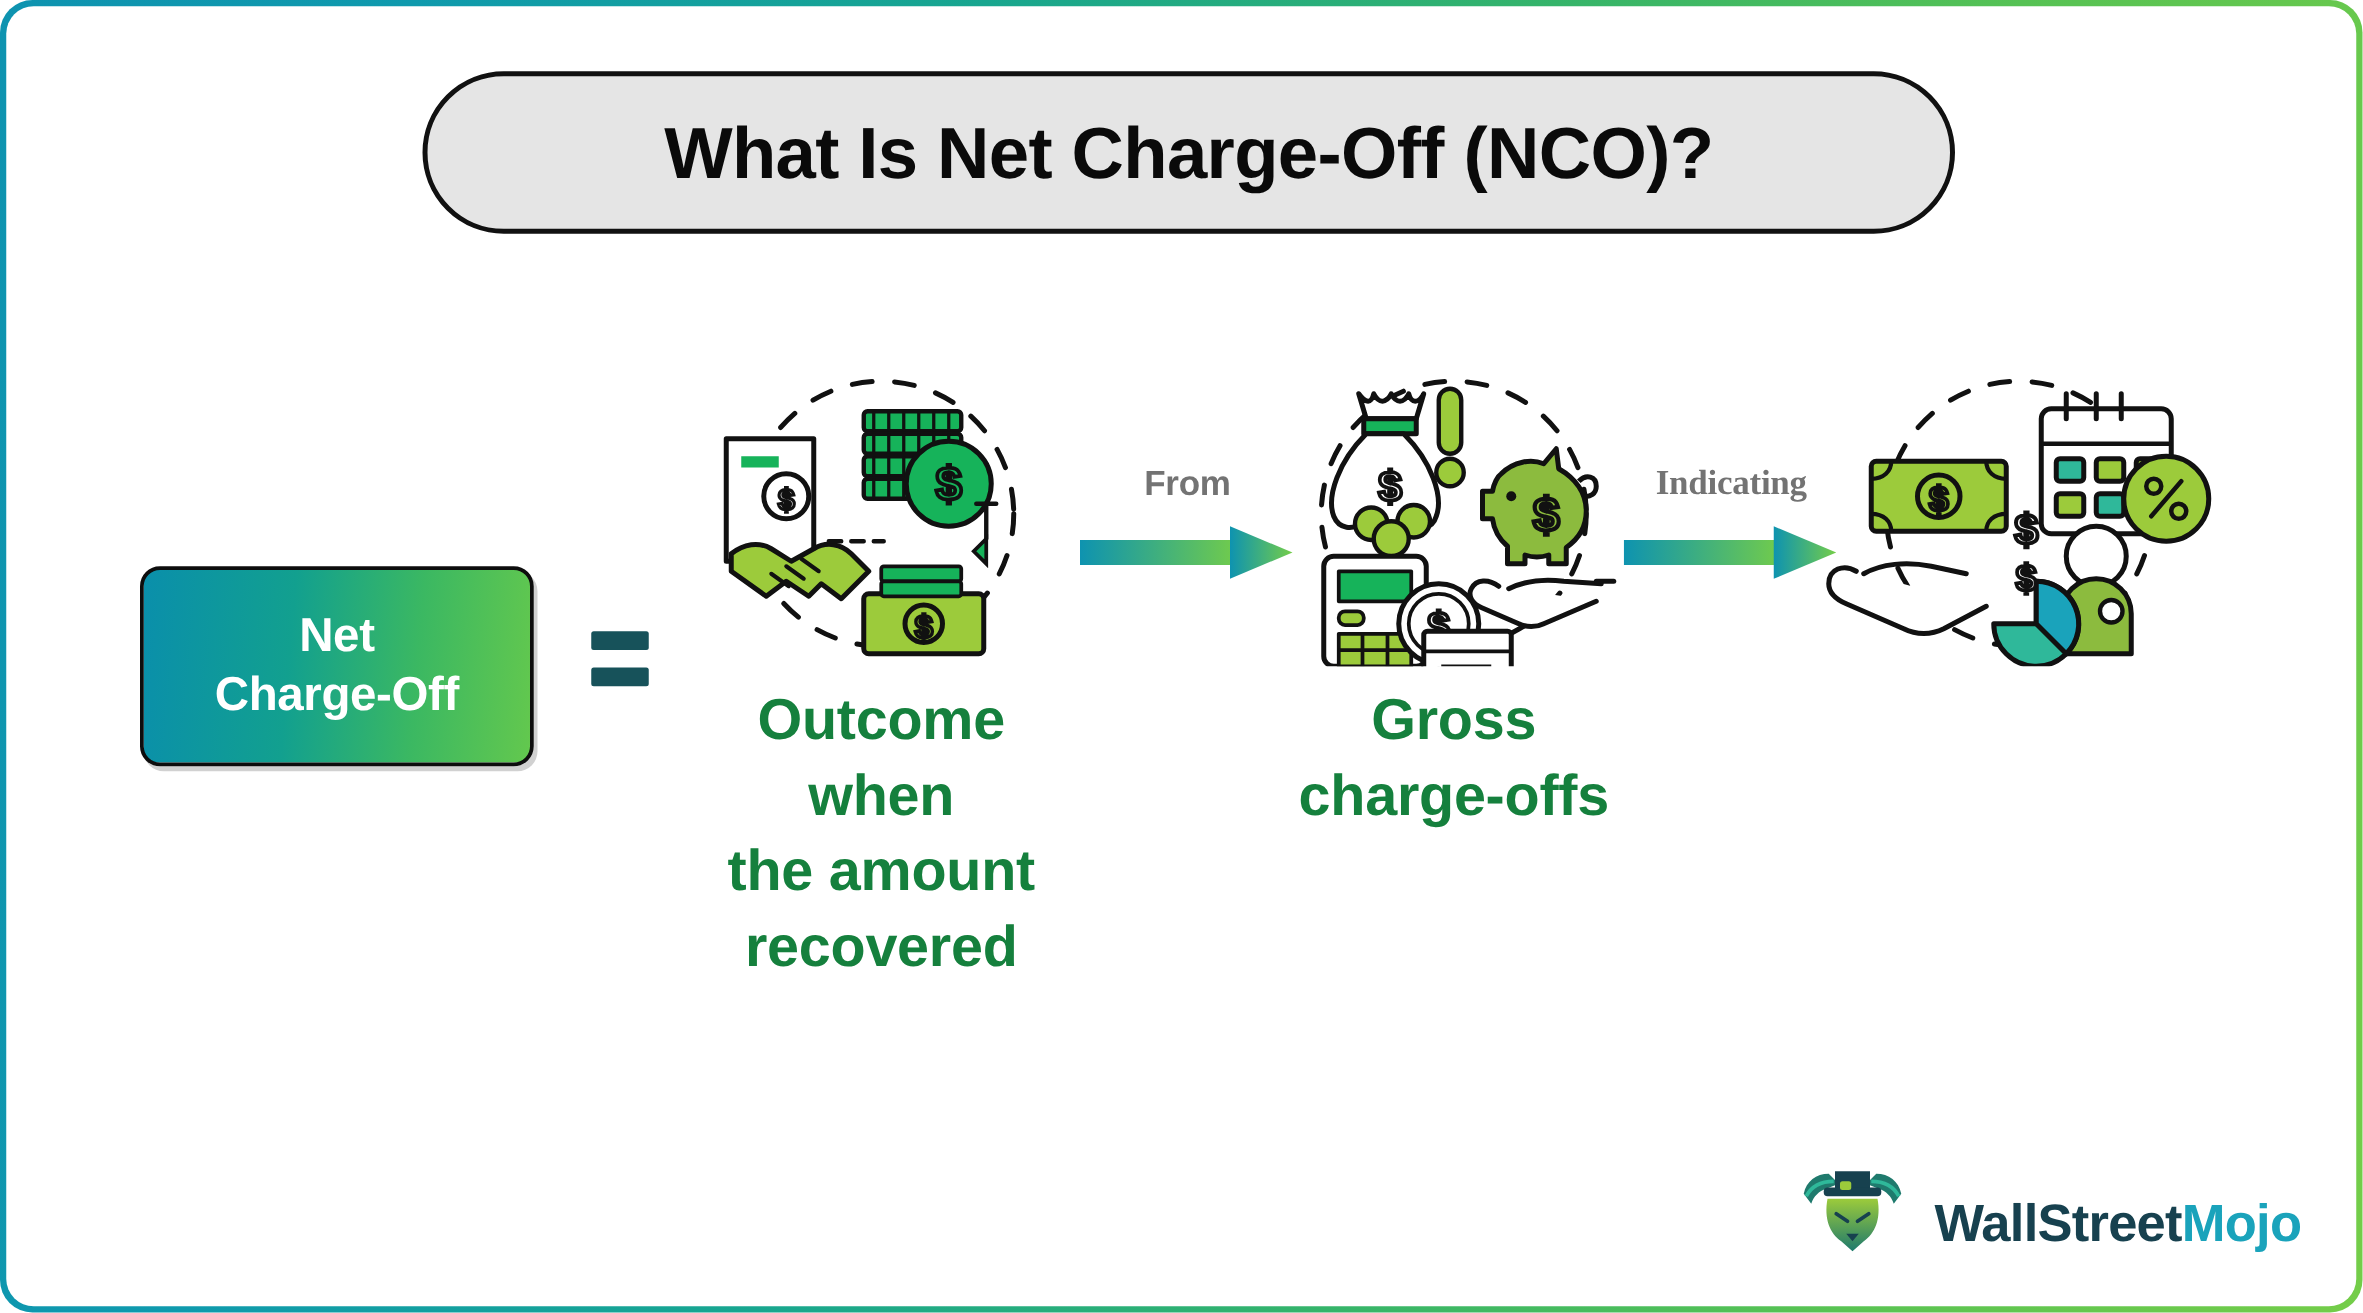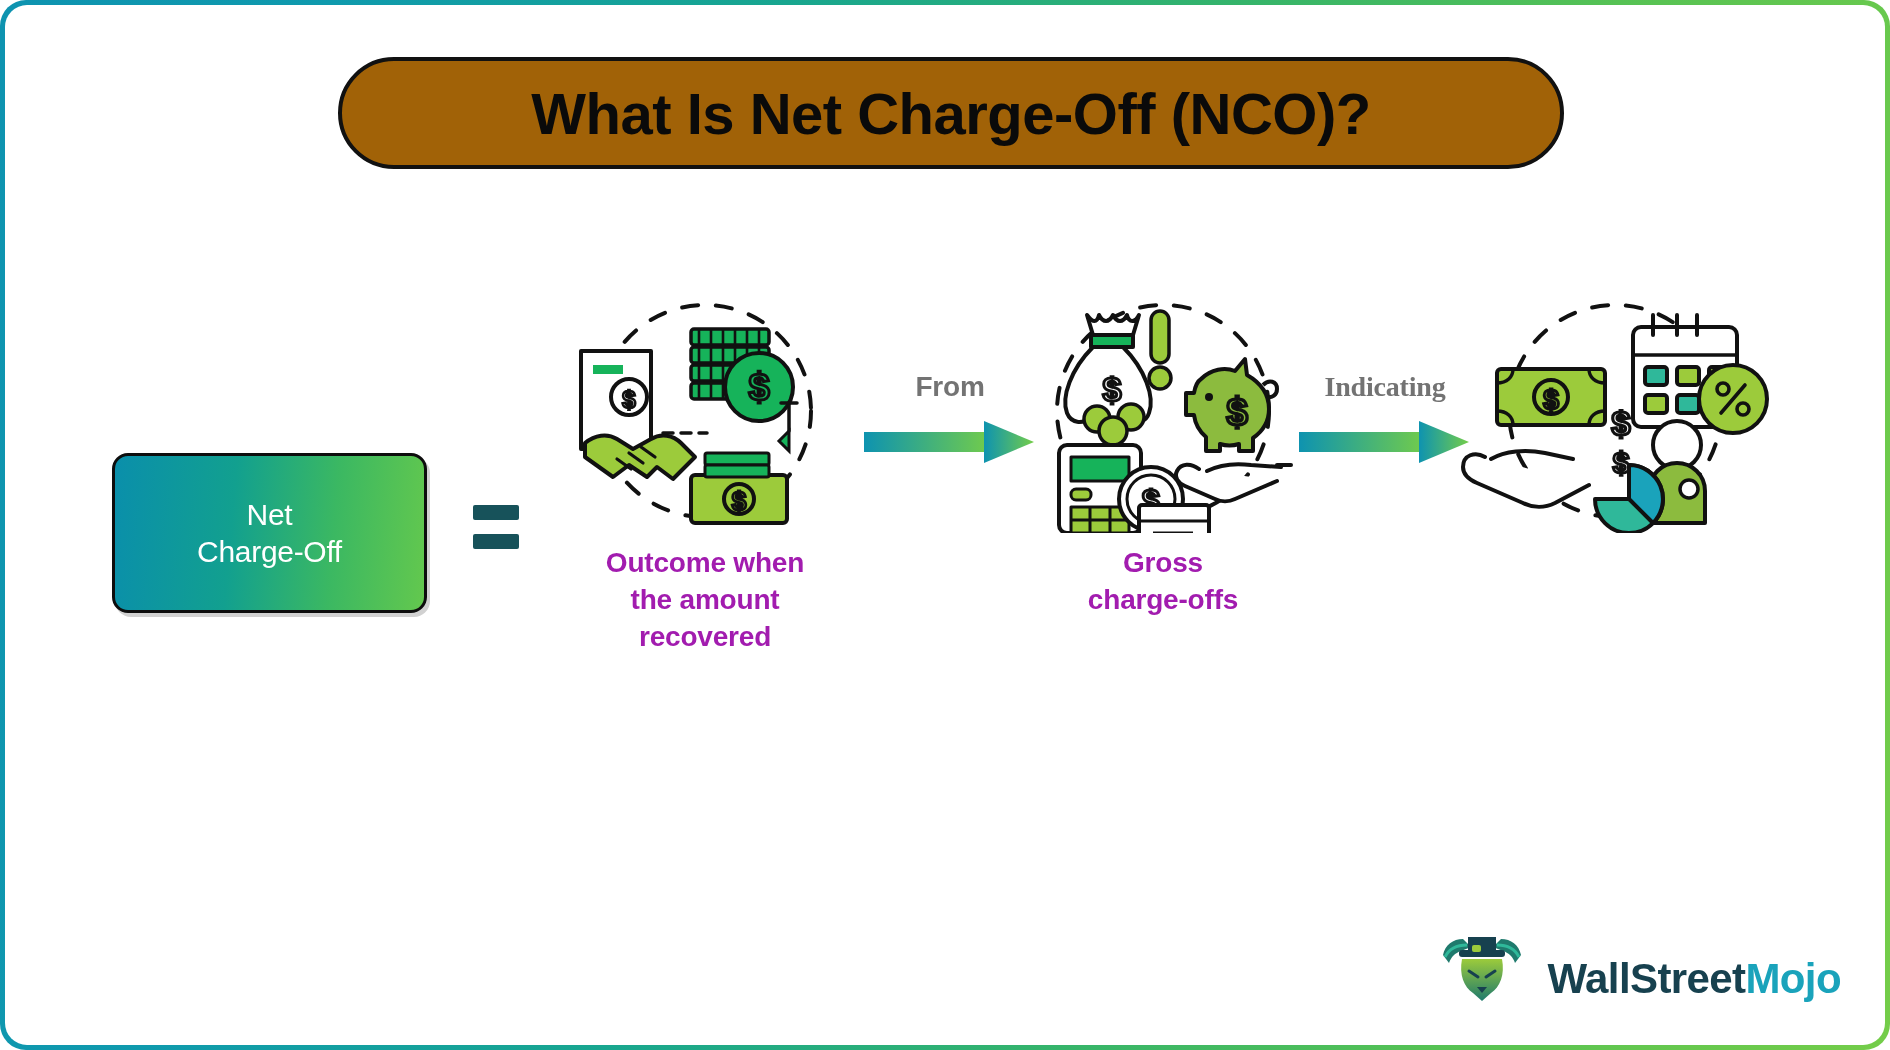--- a/index.html
+++ b/index.html
@@ -33,25 +33,25 @@
     border-radius: 22px;
     overflow: hidden;
   }
 
   
   .title-pill {
     position: absolute;
     left: 333px;
     top: 52px;
     width: 1226px;
-    height: 112px;
+    height: 130px;
     box-sizing: border-box;
     border: 4px solid #111111;
     border-radius: 68px;
-    background: #a16207;
+    background: #e5e5e5;
     display: flex;
     align-items: center;
     justify-content: center;
   }
   .title-text {
     font-size: 58px;
     font-weight: 700;
     letter-spacing: -0.5px;
     color: #0a0a0a;
     white-space: nowrap;
@@ -70,22 +70,22 @@
     border-radius: 16px;
     background: linear-gradient(95deg, #0a8fab 0%, #12a08f 38%, #3bb862 70%, #63c84e 100%);
     display: flex;
     flex-direction: column;
     align-items: center;
     justify-content: center;
     box-shadow: 3px 4px 0 rgba(0,0,0,0.18);
   }
   .nco-card-line {
     color: #ffffff;
-    font-size: 30px;
-    font-weight: 400;
+    font-size: 38px;
+    font-weight: 700;
     line-height: 1.25;
     letter-spacing: -0.3px;
     text-align: center;
   }
 
   
   .equals {
     position: absolute;
     left: 468px;
     top: 500px;
@@ -108,22 +108,22 @@
     position: absolute;
     text-align: center;
   }
   .col-icon {
     width: 100%;
     height: 240px;
     position: relative;
   }
   .col-caption {
     margin-top: 12px;
-    color: #a21caf;
-    font-size: 28px;
+    color: #15803d;
+    font-size: 46px;
     font-weight: 700;
     line-height: 1.32;
     letter-spacing: -0.2px;
   }
 
   .col-1 { left: 540px; top: 288px; width: 320px; }
   .col-2 { left: 1018px; top: 288px; width: 280px; }
   .col-3 { left: 1440px; top: 288px; width: 340px; }
 
   

